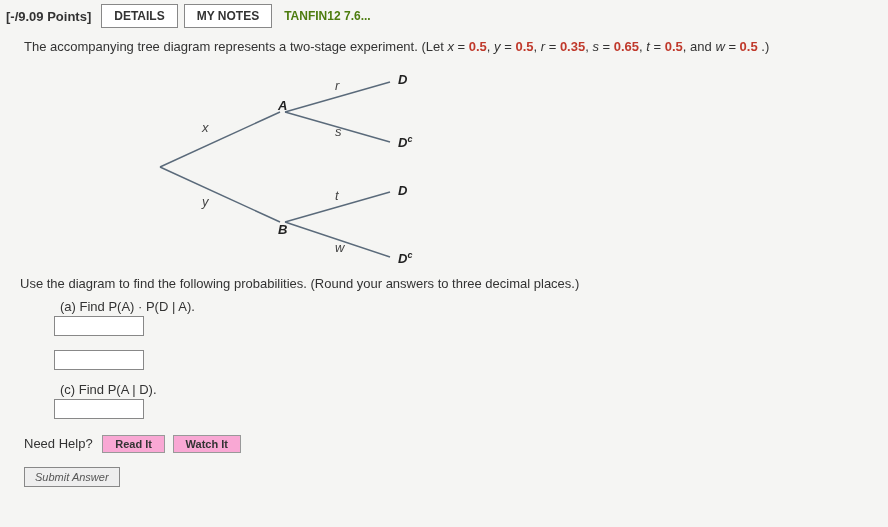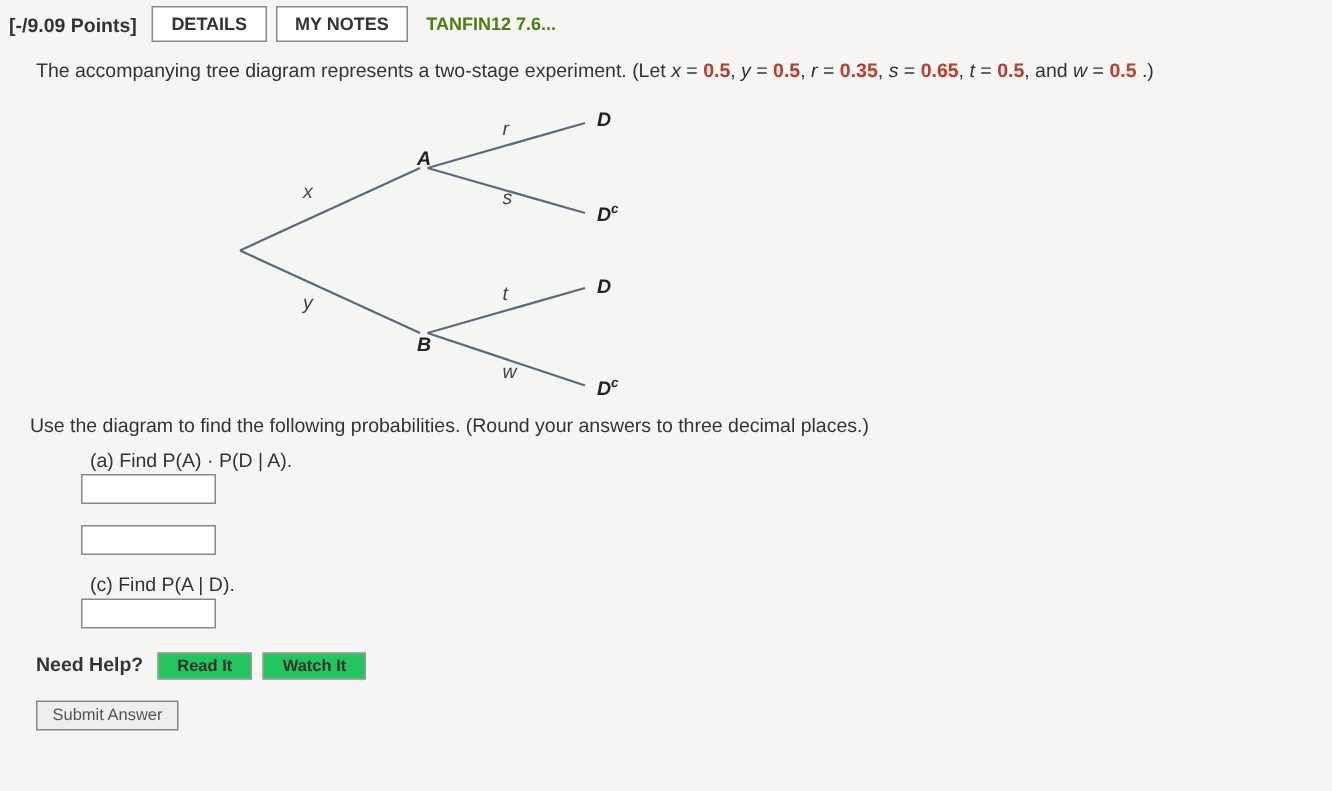--- a/index.html
+++ b/index.html
@@ -50,30 +50,31 @@
     color: #444;
   }
   .nlabel { position:absolute; font-size:13px; font-style: italic; font-weight:bold; color:#222; }
   .instr { padding: 4px 16px 4px 20px; font-size:13px; }
   .qblock { padding: 4px 16px 2px 60px; font-size:13px; }
   .answer-box {
     width: 90px; height: 20px; border:1px solid #888; background:#fff; display:block;
     margin: 2px 0 6px -6px;
   }
   .need-help { padding: 8px 0 0 24px; font-size:13px; }
-  .need-help-label { font-weight:bold; margin-right:6px;text-align:center;}
+  .need-help-label { font-weight:normal; margin-right:6px;text-align:center;}
   .help-btn {
-    display:inline-block; background:#22c55e; border:1px solid #999;
+    display:inline-block; background:#f9a8d4; border:1px solid #999;
     padding:2px 12px; font-size:11px; font-weight:bold; color:#333; cursor:pointer;
     margin-right:4px;
   }
   .submit-row { padding: 14px 0 0 24px; }
   .submit-btn {
     border:1px solid #888; background:#eee; padding:3px 10px; font-size:11px; color:#555;
     cursor:pointer;
+    font-style:italic;
   }
   sup { font-size: 9px; }
 </style>
 </head>
 <body>
 
 <div class="top-row">
   <span class="points-label">[-/9.09 Points]</span>
   <button class="tab-btn">DETAILS</button>
   <button class="tab-btn">MY NOTES</button>

